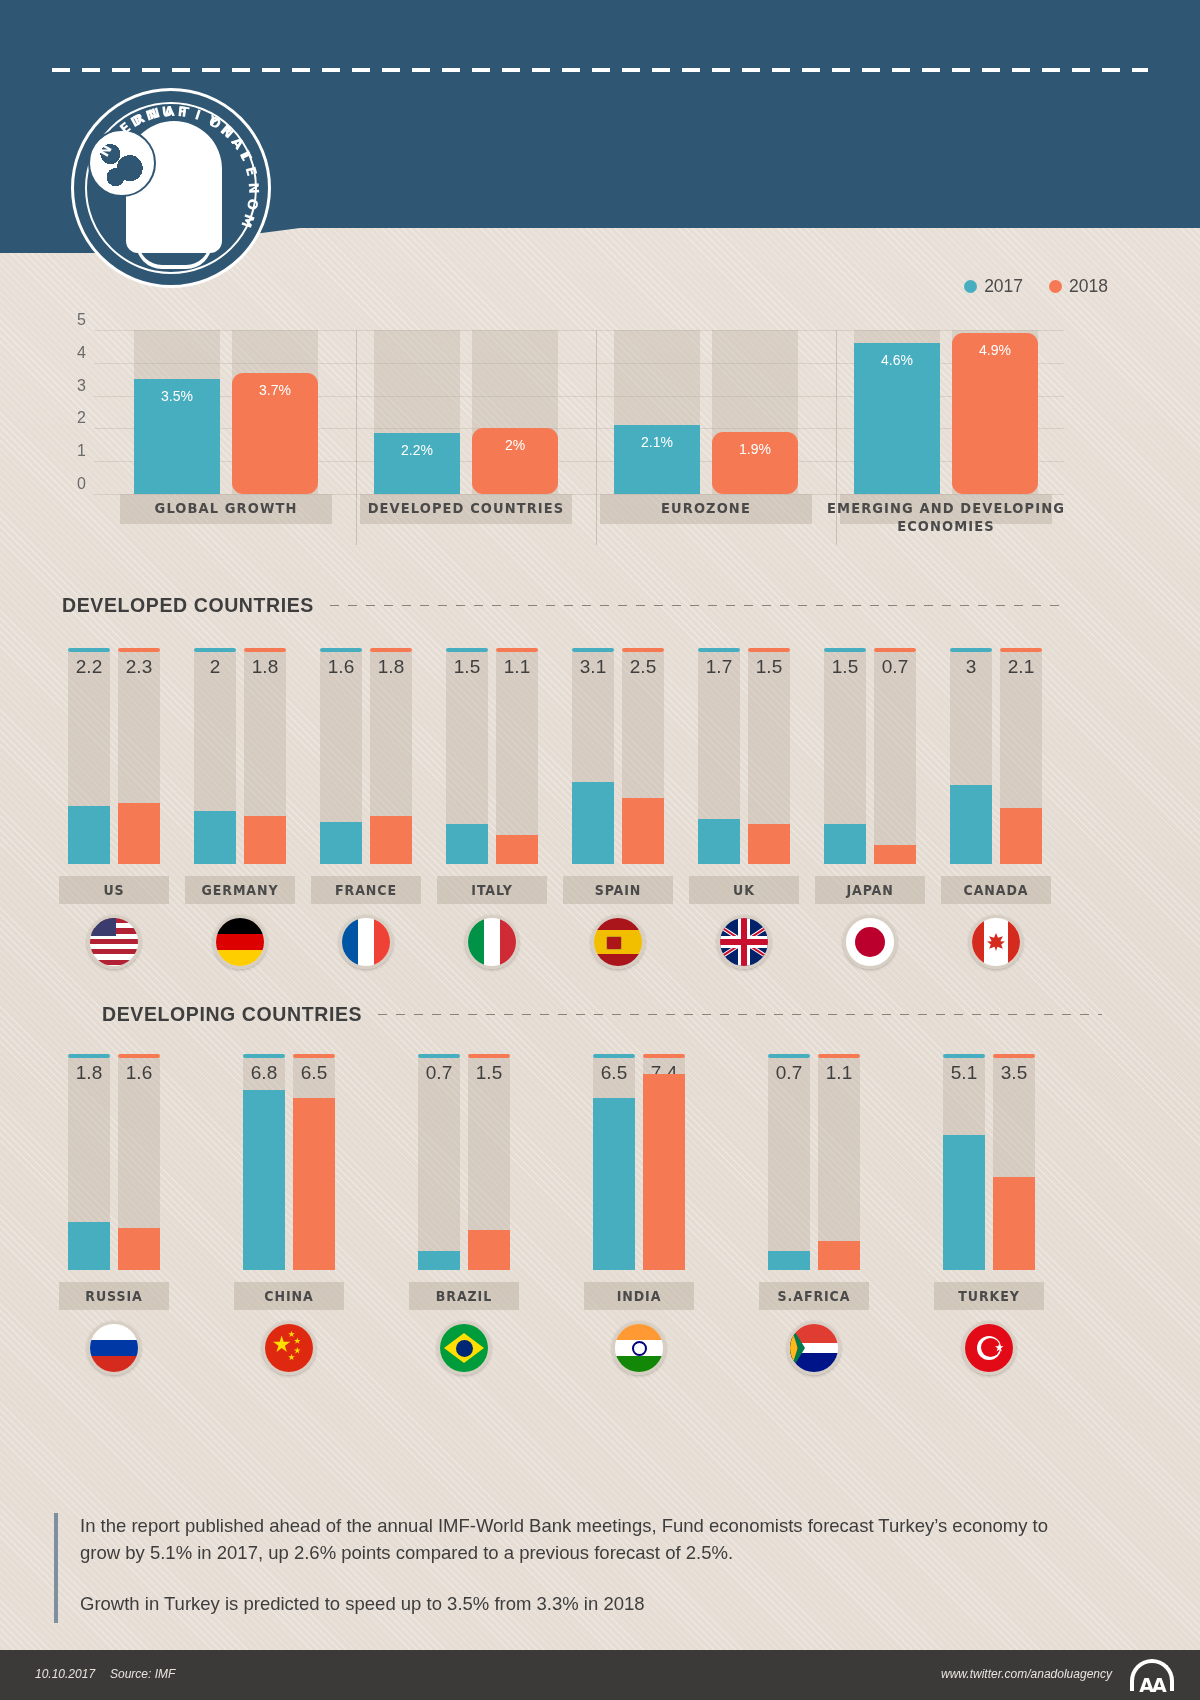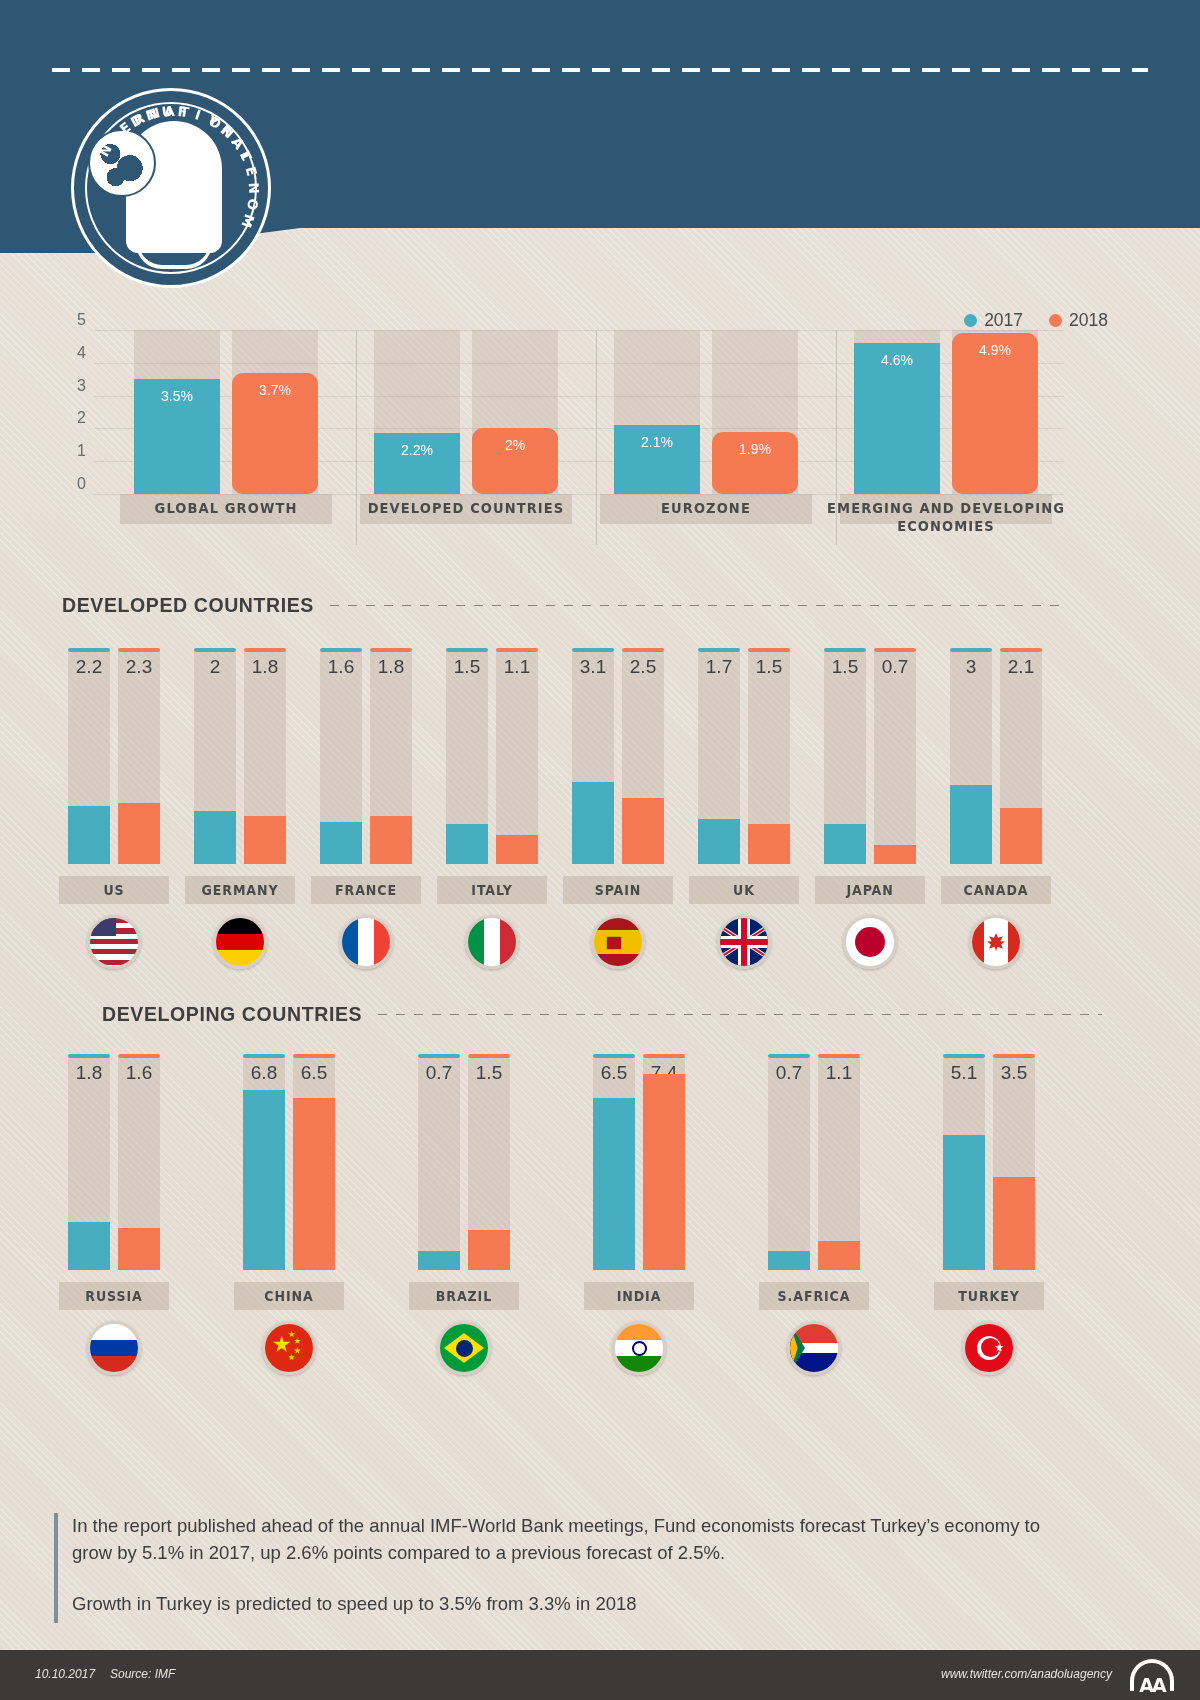--- a/index.html
+++ b/index.html
@@ -87,21 +87,21 @@
   }
   .seal-text { position: absolute; left: 0; top: 0; width: 200px; height: 200px; }
   .seal-text span {
     position: absolute; left: 50%; top: 50%;
     color: #ffffff; font-size: 13.5px; font-weight: bold;
     font-family: "DejaVu Sans", sans-serif;
     transform-origin: 0 0;
   }
 
   
-  .legend { position: absolute; right: 92px; top: 310px; display: flex; gap: 26px; align-items: center; }
+  .legend { position: absolute; right: 92px; top: 276px; display: flex; gap: 26px; align-items: center; }
   .legend-item { display: flex; align-items: center; gap: 7px; }
   .legend-dot { width: 13px; height: 13px; border-radius: 50%; }
   .legend-label { color: #4b4b4b; font-size: 17.5px; }
 
   
   .main-chart { position: absolute; left: 54px; top: 330px; width: 1010px; height: 215px; }
   .axis-labels { position: absolute; left: 0; top: -9px; width: 32px; height: 180px; }
   .axis-labels div {
     position: absolute; right: 0; width: 32px;
     text-align: right; font-size: 16px; color: #6b6b6b;
@@ -178,21 +178,21 @@
   .flag {
     position: absolute; width: 54px; height: 54px; border-radius: 50%;
     overflow: hidden; border: 3px solid #d8cfc4;
     box-shadow: 0 1px 3px rgba(0,0,0,0.22);
   }
   .flag .inner { position: absolute; left: 0; top: 0; width: 100%; height: 100%; }
 
   
   .note { position: absolute; left: 54px; top: 1513px; width: 1010px; }
   .note-bar { position: absolute; left: 0; top: 0; width: 4px; height: 110px; background: #7e8f9e; }
-  .note p { color: #3d3d3d; font-size: 18.5px; line-height: 1.45; padding-left: 18px; }
+  .note p { color: #3d3d3d; font-size: 18.5px; line-height: 1.45; padding-left: 26px; }
   .note p.p2 { margin-top: 24px; }
 
   
   .footer {
     position: absolute; left: 0; top: 1650px; width: 1200px; height: 50px;
     background: #3b3a38;
   }
   .footer .date { position: absolute; left: 35px; top: 17px; color: #e8e4de; font-size: 12px; font-style: italic; }
   .footer .src  { position: absolute; left: 110px; top: 17px; color: #e8e4de; font-size: 12px; font-style: italic; }
   .footer .tw   { position: absolute; right: 88px; top: 17px; color: #e8e4de; font-size: 12px; font-style: italic; }

